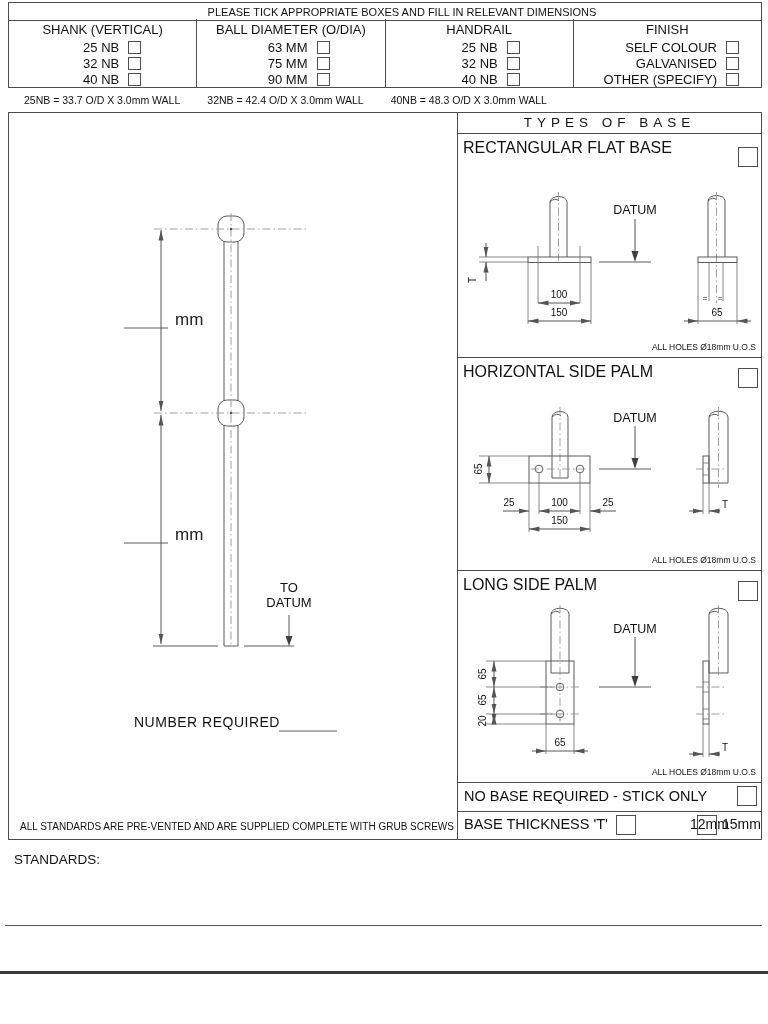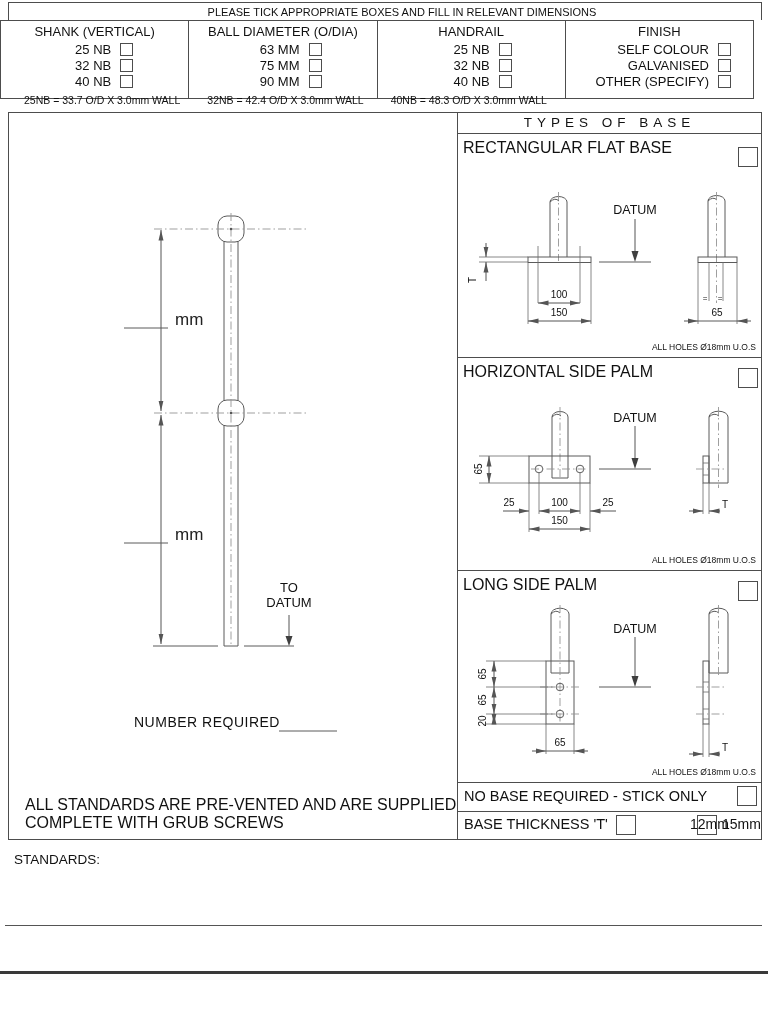--- a/index.html
+++ b/index.html
@@ -4,42 +4,42 @@
 <style>
   * { margin:0; padding:0; box-sizing:border-box; }
   html,body { width:768px; height:1024px; background:#fff; overflow:hidden;
               font-family:"Liberation Sans", sans-serif; color:#111; }
   .page { position:absolute; inset:0; }
 
   
   .instruction-bar { position:absolute; left:8px; top:2px; width:754px; height:18px;
     border:1.5px solid #4d4d4d; border-bottom:none; display:flex; align-items:center;
     justify-content:center; font-size:11px;padding-left:34px; }
-  .options-table { position:absolute; left:0; top:20px; width:754px; height:79px;
-    border:1.5px solid #4d4d4d; display:flex; }
+  .options-table { position:absolute; left:8px; top:20px; width:754px; height:68px;
+    border:1.5px solid #4d4d4d; display:flex;align-items:flex-end; }
   .opt-col { flex:1; border-right:1.5px solid #4d4d4d; padding-top:3px; }
   .opt-col:last-child { border-right:none; }
   .opt-title { text-align:center; font-size:13px; margin-bottom:2px; }
   .opt-row { display:flex; justify-content:flex-end; align-items:center; height:16px; font-size:13px; }
   .opt-row .lbl { white-space:nowrap; }
   .cb { border:1.5px solid #4d4d4d; background:#fff; display:inline-block; }
   .cb13 { width:13px; height:13px; margin-left:9px; }
   .pr63 .opt-row { padding-right:55px; }
   .pr57 .opt-row { padding-right:53px; }
   .pr22 .opt-row { padding-right:22px; }
   .notes-row { position:absolute; left:24px; top:94px; width:754px; display:flex;
     gap:27px; font-size:10.5px; }
 
   
   .main-box { position:absolute; left:8px; top:112px; width:754px; height:728px;
     border:1.5px solid #4d4d4d; display:flex; }
   .left-panel { position:relative; width:449px; height:100%; border-right:1.5px solid #4d4d4d; }
   .panel-title { position:absolute; top:6px; left:0; width:100%; text-align:center; font-size:14px; }
   .std-svg { position:absolute; left:0; top:0; }
-  .left-footnote { position:absolute; bottom:7px; left:16px; width:100%; text-align:left; font-size:16px; }
+  .left-footnote { position:absolute; bottom:7px; left:4px; width:100%; text-align:center; font-size:10px; }
 
   .right-panel { position:relative; flex:1; height:100%; display:flex; flex-direction:column; }
   .types-header { height:21px; border-bottom:1.5px solid #4d4d4d; text-align:center;
     font-size:13.5px; letter-spacing:5px; line-height:20px; }
   .base-section { position:relative; }
   .sec1 { height:224px; }
   .sec2 { height:213px; border-top:1.5px solid #4d4d4d; }
   .sec3 { height:213px; border-top:1.5px solid #4d4d4d; }
   .base-label { position:absolute; top:5px; left:5px; font-size:16px; }
   .base-cb { position:absolute; width:20px; height:20px; border:1.5px solid #4d4d4d; }

